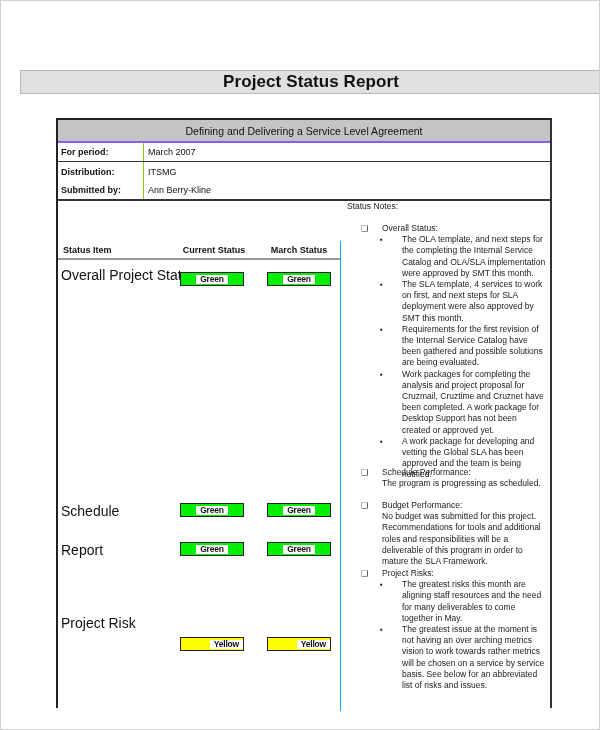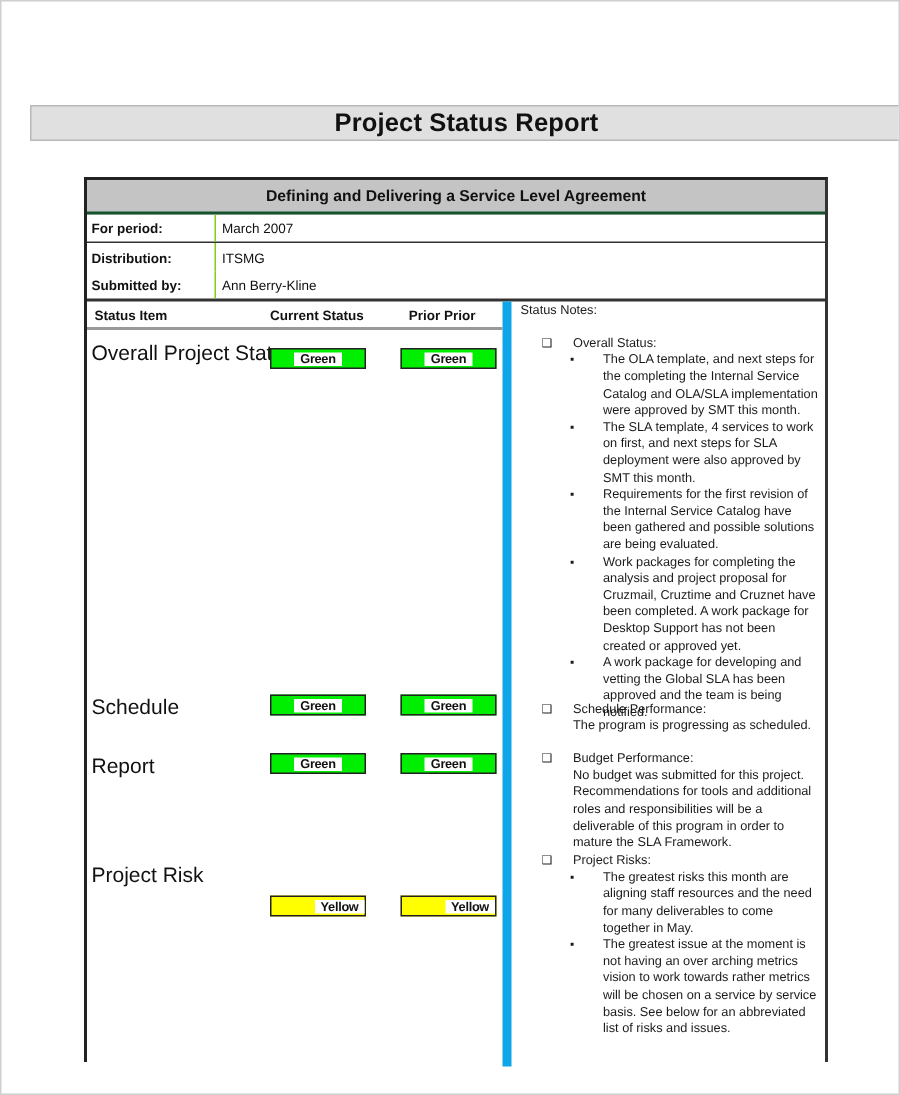--- a/index.html
+++ b/index.html
@@ -27,23 +27,23 @@
       position: absolute;
       left: 55px; top: 117px;
       width: 496px; height: 590px;
       border-left: 2px solid #222;
       border-right: 2px solid #333;
       border-top: 2px solid #222;
     }
     .section-head {
       height: 23px;
       background: #c4c4c4;
-      border-bottom: 2px solid #14532d;
+      border-bottom: 2px solid #8b5cf6;
       display: flex; align-items: center; justify-content: center;
-      font-size: 10.5px; font-weight: bold;
+      font-size: 10.5px; font-weight: normal;
     }
     .meta-row {
       display: flex;
       height: 19px;
       border-bottom: 1px solid #333;
       font-size: 9px;
     }
     .meta-row .label {
       width: 86px;
       border-right: 1px solid #84cc16;
@@ -57,22 +57,23 @@
       display: flex; align-items: center;
     }
     .status-area {
       position: relative;
       display: flex;
       height: 511px;
       border-top: 1px solid #333;
     }
     .status-left {
       width: 283px;
-      border-right: 6px solid #0ea5e9;
-      position: relative;
+      border-right: 1px solid #0ea5e9;
+      position: relative;
+      margin-top: 40px;
     }
     .status-head {
       display: flex;
       height: 19px;
       border-bottom: 2px solid #999;
       font-size: 9px; font-weight: bold;
       align-items: center;
     }
     .status-head .c1 { width: 112px; padding-left: 5px; }
     .status-head .c2 { width: 88px; text-align: center; }
@@ -166,21 +167,21 @@
   <div class="meta-row">
     <div class="label">Submitted by:</div>
     <div class="value">Ann Berry-Kline</div>
   </div>
 
   <div class="status-area">
     <div class="status-left">
       <div class="status-head">
         <div class="c1">Status Item</div>
         <div class="c2">Current Status</div>
-        <div class="c3">Prior Prior</div>
+        <div class="c3">March Status</div>
       </div>
 
       <div class="status-row" style="top:26px;">
         <span class="item-label">Overall Project Status</span>
         <div class="badge green current" style="top:5px;">
           <span class="badge-text">Green</span>
         </div>
         <div class="badge green prior" style="top:5px;">
           <span class="badge-text">Green</span>
         </div>

